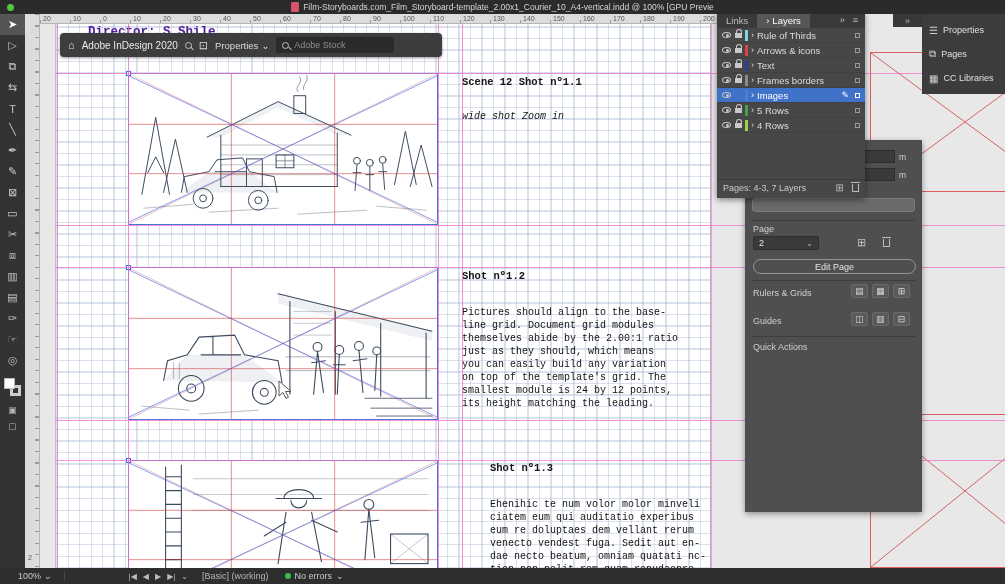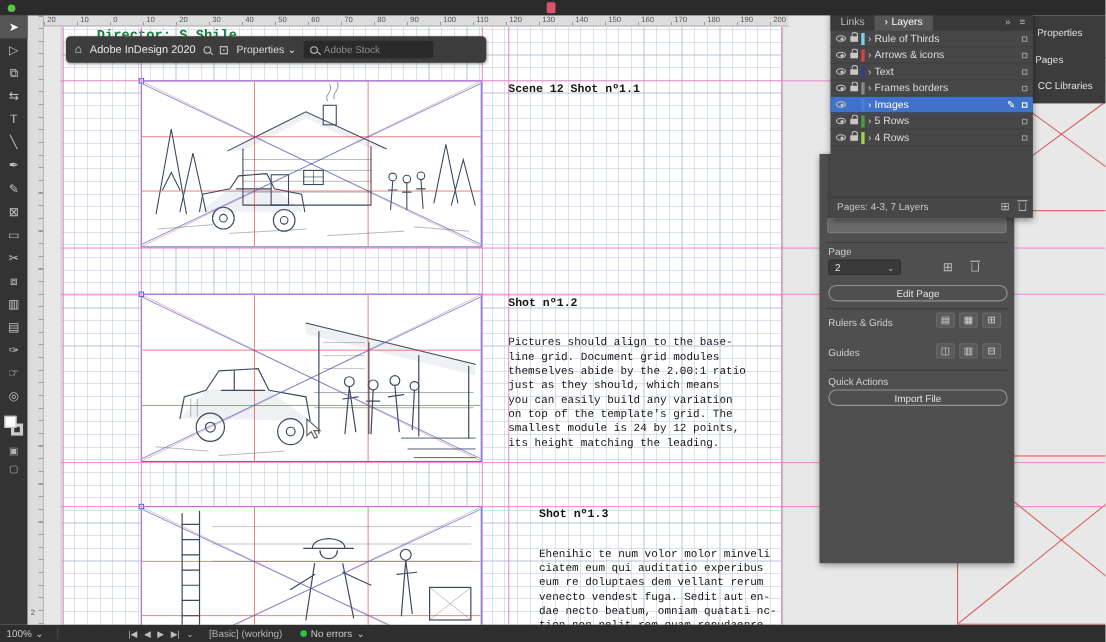--- a/index.html
+++ b/index.html
@@ -39,40 +39,40 @@
 
   .frame { position:absolute; left:88px; width:310px; background:#fff; border:1px solid #4a76d8; overflow:visible; z-index:4; }
   .frame svg.sketch { position:absolute; inset:0; width:100%; height:100%; }
   .frame svg.foverlay { position:absolute; inset:0; width:100%; height:100%; }
   .anchor { position:absolute; left:-3px; top:-3px; width:5px; height:5px; background:#fff; border:1px solid #3a6fe0; }
 
   .shot { position:absolute; left:422px; width:250px; z-index:4; color:#141414; }
   .shot-title { font-family:"Liberation Mono", monospace; font-weight:bold; font-size:10.5px; }
   .shot-body { font-family:"Liberation Mono", monospace; font-size:10px; line-height:13px; white-space:pre-line; margin-top:24px; }
   .shot-body.italic { font-style:italic; margin-top:22px; }
-  #director { position:absolute; left:48px; top:1px; font-family:"Liberation Mono", monospace; font-weight:bold; font-size:12.5px; color:#15803d; z-index:5; }
+  #director { position:absolute; left:48px; top:1px; font-family:"Liberation Mono", monospace; font-weight:bold; font-size:12.5px; color:#4c1d95; z-index:5; }
 
   .pb-frame { position:absolute; border:1px solid rgba(213,60,60,.8); z-index:2; }
   .pb-frame svg { width:100%; height:100%; }
 
   #cursor { position:absolute; left:238px; top:356px; z-index:12; }
 
   
   #appbar { position:absolute; left:60px; top:33px; width:382px; height:24px; background:#3d3d3d; border-radius:4px; z-index:25;
             display:flex; align-items:center; gap:7px; padding:0 8px; box-shadow:0 1px 3px rgba(0,0,0,.4); }
   #appbar .glyph { color:#d8d8d8; font-size:11px; }
   #app-name { color:#e8e8e8; font-size:10px; white-space:nowrap; }
   .mag { width:7px; height:7px; border:1.3px solid #c0c0c0; border-radius:50%; position:relative; flex:none; }
   .mag::after { content:''; position:absolute; width:4px; height:1.3px; background:#c0c0c0; transform:rotate(45deg); right:-3.5px; bottom:-1.5px; }
   #workspace { display:flex; align-items:center; gap:3px; color:#ddd; font-size:9.5px; }
   #stock-search { display:flex; align-items:center; gap:5px; background:#2a2a2a; border-radius:3px; height:16px; padding:0 6px; width:118px; }
   #stock-search span { color:#8f8f8f; font-size:9px; }
 
   
-  #layers-panel { position:absolute; left:755px; top:12px; width:184px; height:186px; background:#474747; z-index:32; box-shadow:0 2px 6px rgba(0,0,0,.45); }
+  #layers-panel { position:absolute; left:717px; top:12px; width:148px; height:186px; background:#474747; z-index:32; box-shadow:0 2px 6px rgba(0,0,0,.45); }
   #lp-tabs { height:16px; background:#3a3a3a; display:flex; align-items:center; font-size:9.5px; color:#bdbdbd; }
   .lp-tab { padding:0 9px; height:16px; display:flex; align-items:center; gap:3px; }
   .lp-tab.active { background:#565656; color:#fff; }
   #lp-tabicons { margin-left:auto; display:flex; gap:8px; padding-right:7px; color:#bdbdbd; font-size:9px; }
   .lrow { height:15px; display:flex; align-items:center; gap:3px; padding:0 5px; font-size:9.5px; color:#ddd; border-bottom:1px solid #414141; }
   .lrow.selected { background:#3f72c8; color:#fff; }
   .eye { width:9px; height:6px; border:1px solid #c8c8c8; border-radius:50%; position:relative; flex:none; }
   .eye::after { content:''; position:absolute; left:2.5px; top:1px; width:3px; height:3px; background:#c8c8c8; border-radius:50%; }
   .lockspace { width:8px; flex:none; }
   .lock { width:7px; height:5px; background:#c8c8c8; position:relative; flex:none; margin-left:1px; }
@@ -103,34 +103,35 @@
   .igroup { position:absolute; display:flex; gap:4px; }
   .ibtn { width:17px; height:14px; background:#5a5a5a; border:1px solid #6a6a6a; border-radius:2px; display:flex; align-items:center; justify-content:center; color:#d5d5d5; font-size:9px; }
 
   
   #dock-strip { position:absolute; left:893px; top:14px; width:29px; height:13px; background:#383838; z-index:29; display:flex; align-items:center; justify-content:center; color:#bbb; font-size:9px; }
   #dock { position:absolute; left:922px; top:14px; width:83px; height:80px; background:#3c3c3c; z-index:29; padding-top:4px; }
   .dock-item { height:24px; display:flex; align-items:center; gap:5px; padding:0 7px; color:#e0e0e0; font-size:9px; }
   .dock-item .dicon { font-size:10px; color:#cfcfcf; }
 
   
-  #statusbar { position:absolute; left:0; top:568px; width:1005px; height:16px; background:#2e2e2e; z-index:40; display:flex; align-items:center; font-size:9px; color:#c9c9c9; }
+  #statusbar { position:absolute; left:0; top:568px; width:1005px; height:16px; background:#2e2e2e; z-index:40; display:flex; align-items:center; font-size:9px; color:#c9c9c9;padding-left:12px; }
   #zoom { display:flex; align-items:center; gap:3px; padding:0 6px; }
   .sep { width:1px; height:10px; background:#4a4a4a; margin:0 6px; }
   #nav { display:flex; align-items:center; gap:6px; font-size:8px; color:#bdbdbd; margin-left:58px; }
   #doc-status { margin-left:14px; color:#b5b5b5; }
   #preflight { display:flex; align-items:center; gap:4px; margin-left:16px; }
   #pf-dot { width:6px; height:6px; border-radius:50%; background:#35c04a; }
 </style>
 </head>
 <body>
 
 <div id="titlebar">
   <div id="traffic"></div>
   <div id="doc-icon"></div>
+  <div id="title-text">Film-Storyboards.com_Film_Storyboard-template_2.00x1_Courier_10_A4-vertical.indd @ 100% [GPU Previe</div>
 </div>
 
 <div id="leftbar">
   <div id="tool-list">
       <div class="tool active">➤</div>
       <div class="tool">▷</div>
       <div class="tool">⧉</div>
       <div class="tool">⇆</div>
       <div class="tool">T</div>
       <div class="tool">╲</div>
@@ -340,20 +341,21 @@
       <g stroke="rgba(64,96,224,0.8)" stroke-width="0.8">
         <line x1="0" y1="2" x2="310" y2="148"></line>
           <line x1="310" y1="2" x2="0" y2="148"></line>
       </g>
     </svg>
     <div class="anchor"></div>
   </div>
 
   <div class="shot" style="top:52px;">
     <div class="shot-title">Scene 12 Shot nº1.1</div>
+    <div class="shot-body italic">wide shot Zoom in</div>
   </div>
   <div class="shot" style="top:246px;">
     <div class="shot-title">Shot nº1.2</div>
     <div class="shot-body">Pictures should align to the base-
 line grid. Document grid modules
 themselves abide by the 2.00:1 ratio
 just as they should, which means
 you can easily build any variation
 on top of the template's grid. The
 smallest module is 24 by 12 points,
@@ -498,21 +500,20 @@
 
   <span class="plabel" style="top:176px">Guides</span>
   <div class="igroup" style="left:106px; top:172px">
     <span class="ibtn">◫</span>
     <span class="ibtn">▥</span>
     <span class="ibtn">⊟</span>
   </div>
   <div class="pdiv" style="top:196px"></div>
 
   <span class="plabel" style="top:202px">Quick Actions</span>
-  <div class="pbtn" style="top:214px">Import File</div>
 </div>
 
 <div id="dock-strip">
   <span>»</span>
 </div>
 <div id="dock">
   <div class="dock-item">
     <span class="dicon">☰</span>
     <span>Properties</span>
   </div>

